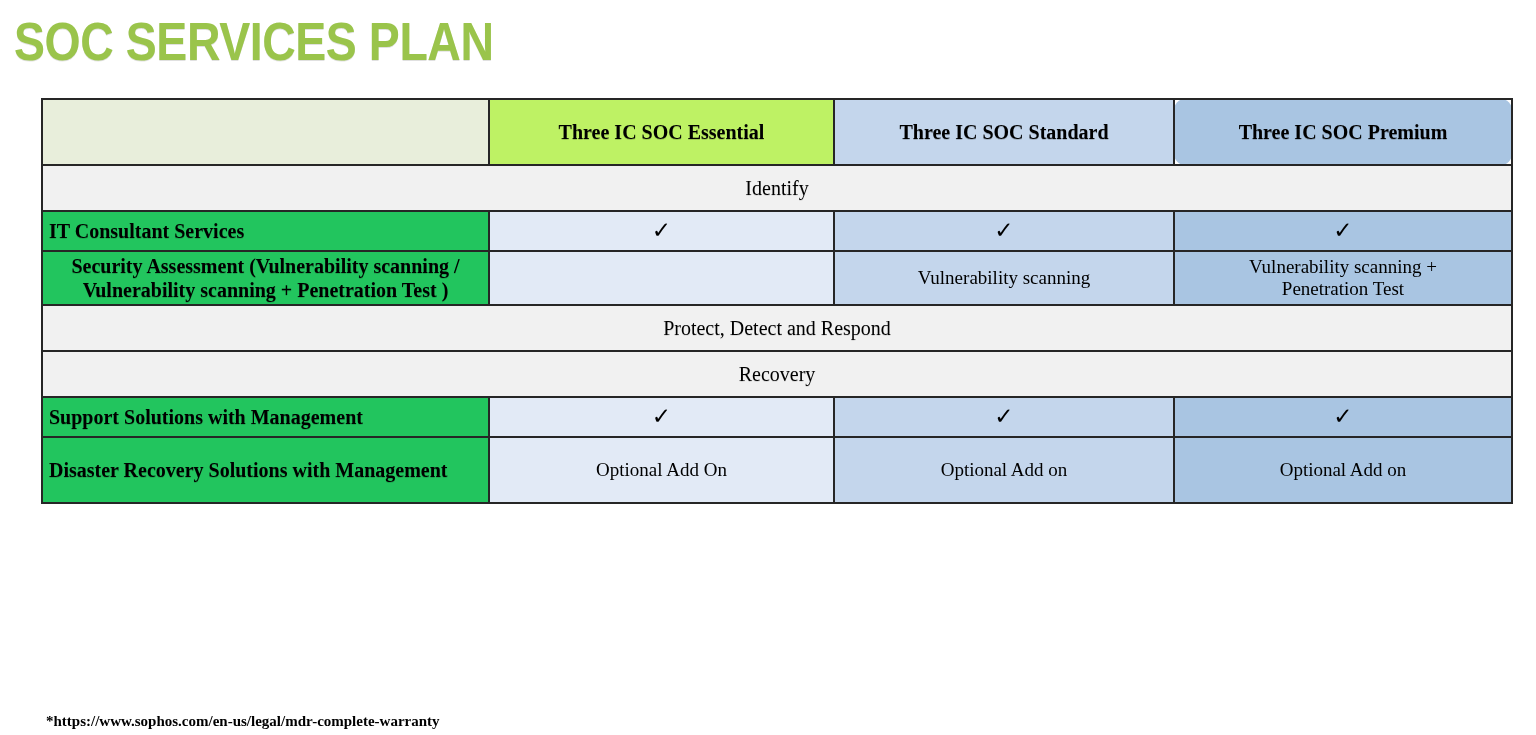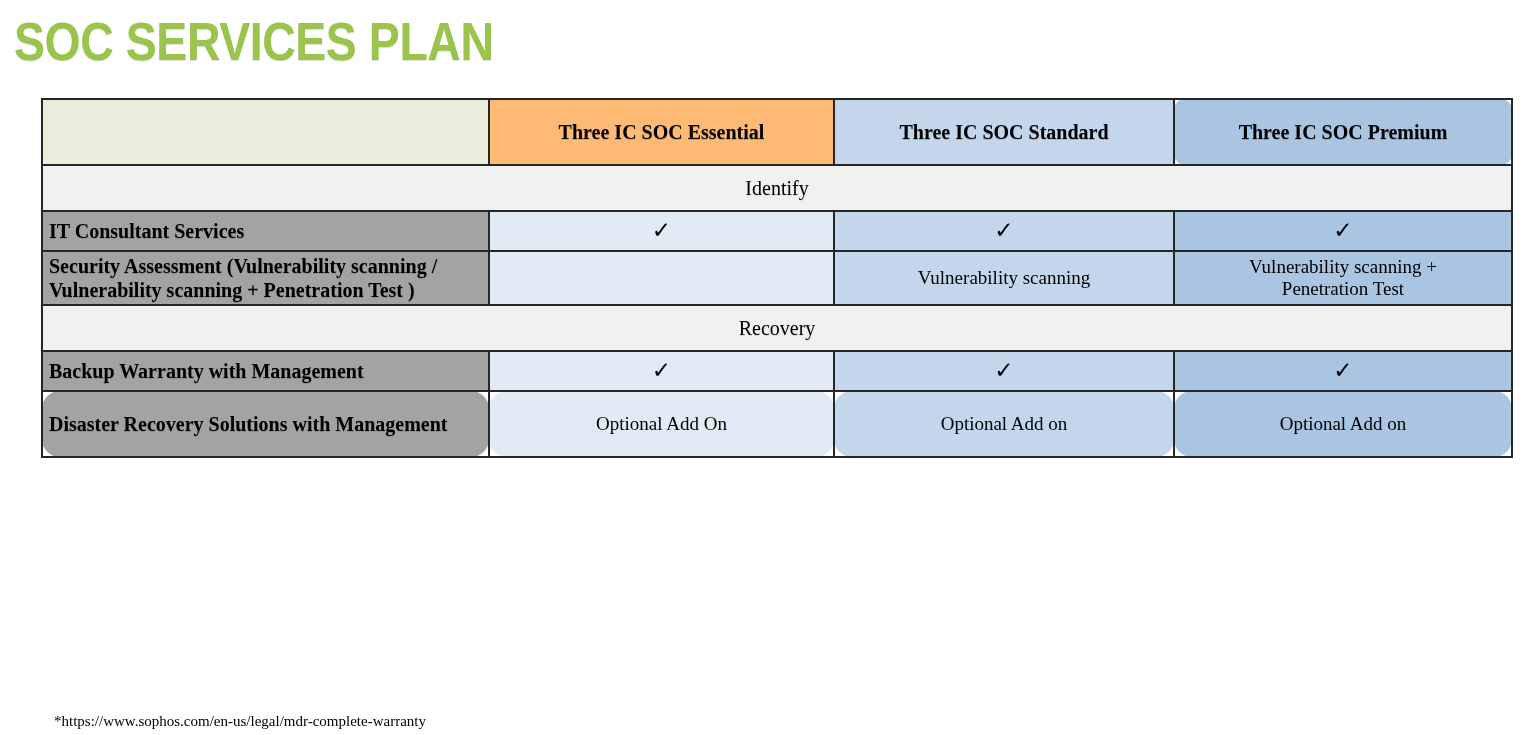--- a/index.html
+++ b/index.html
@@ -59,38 +59,38 @@
 
   
   tr.head-row th {
     height: 64px;
     font-weight: bold;
     font-size: 25px;
     text-align: center;
     text-shadow: 0 1px 0 rgba(0,0,0,0.18);
   }
   th.h-feature { background: #e8eedb; }
-  th.h-ess     { background: #fdba74; }
+  th.h-ess     { background: #bef264; }
   th.h-std     { background: #c4d6ec; }
   th.h-prm     { background: #a9c5e2; border-radius: 11px; }
 
   
   tr.section-row td {
     background: #f1f1f1;
     height: 44px;
     text-align: center;
     font-size: 27px;
     font-weight: normal;
     text-shadow: 0 1px 0 rgba(0,0,0,0.10);
     margin-top: 24px;
   }
 
   
   td.feature {
-    background: #a3a3a3;
+    background: #22c55e;
     font-weight: bold;
     font-size: 19px;
     text-align: left;
     text-shadow: 0 1px 0 rgba(0,0,0,0.14);
   }
 
   
   td.val { text-align: center; }
   td.ess { background: #e2eaf6; }
   td.std { background: #c4d6ec; }
@@ -102,33 +102,33 @@
     font-family: "DejaVu Sans", sans-serif;
     font-weight: bold;
     display: block;
   }
   .check.with-note { margin-bottom: 1px; }
   .note {
     display: block;
     font-size: 19px;
     line-height: 1.15;
   }
-  .multi { display: block; line-height: 1.2; }
+  .multi { display: block; line-height: 1.2; text-align: center; }
 
   tr.r-short td { height: 38px; }
   tr.r-tall  td { height: 52px; }
-  tr.r-xtall td { height: 64px; border-radius: 18px; }
+  tr.r-xtall td { height: 64px; }
 
   
   #footnote {
     position: absolute;
-    left: 54px;
+    left: 46px;
     top: 713px;
     font-size: 15px;
-    font-weight: normal;
+    font-weight: bold;
     white-space: nowrap;
   }
 </style>
 </head>
 <body>
 
 <div id="page-title">SOC SERVICES PLAN</div>
 
 <table id="plan-table">
   <colgroup>
@@ -176,29 +176,32 @@
       </td>
       <td class="val std">
         <span class="note">Vulnerability  scanning</span>
       </td>
       <td class="val prm">
         <span class="note">Vulnerability  scanning +</span>
         <span class="note">Penetration Test</span>
       </td>
     </tr>
 
+    <tr class="section-row">
+      <td colspan="4">Protect, Detect and Respond</td>
+    </tr>
 
 
 
     <tr class="section-row">
       <td colspan="4">Recovery</td>
     </tr>
 
     <tr class="r-short">
-      <td class="feature">Backup Warranty with Management</td>
+      <td class="feature">Support Solutions with Management</td>
       <td class="val ess">
         <span class="check">✓</span>
       </td>
       <td class="val std">
         <span class="check">✓</span>
       </td>
       <td class="val prm">
         <span class="check">✓</span>
       </td>
     </tr>

